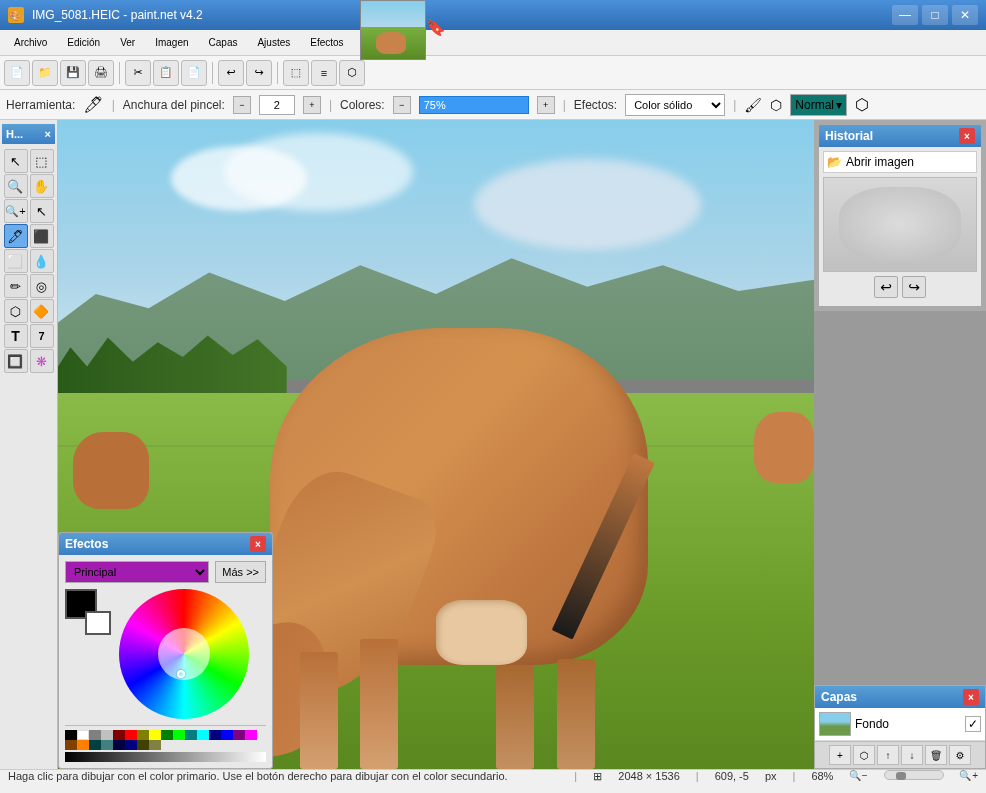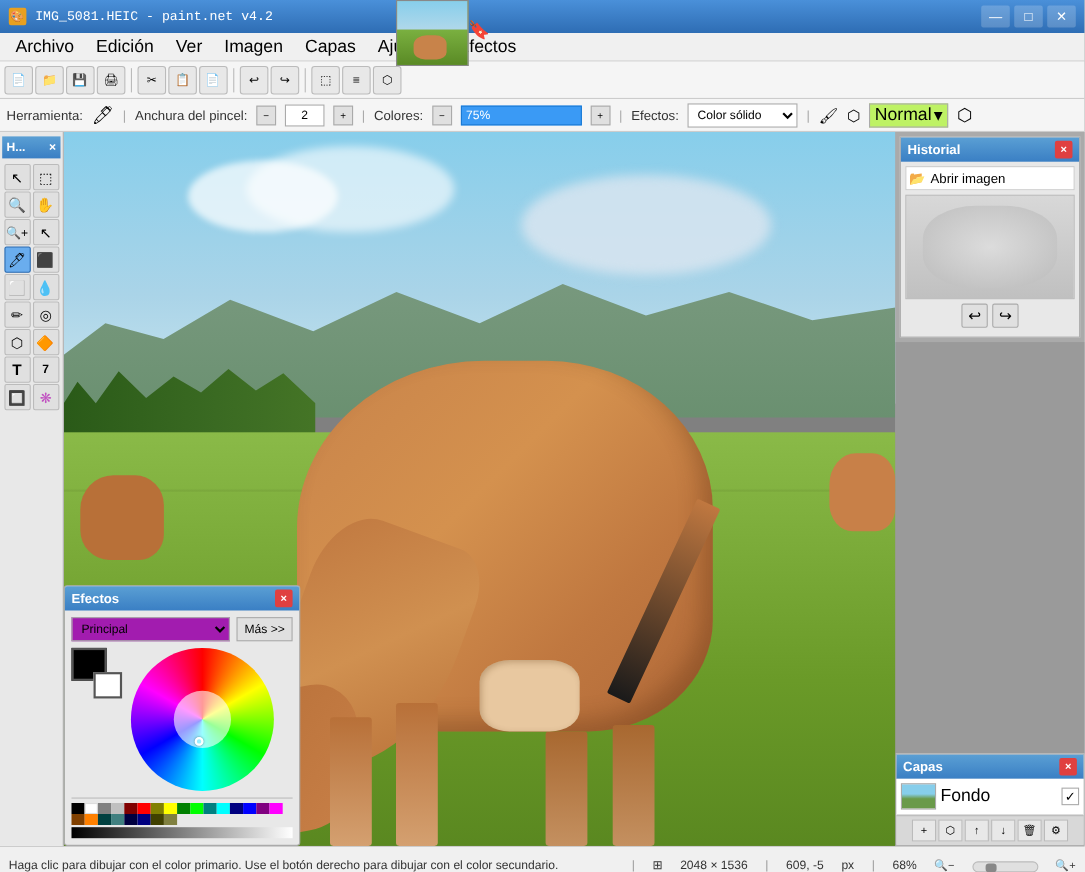--- a/index.html
+++ b/index.html
@@ -7,50 +7,50 @@
 
     
     .title-bar {
       height: 30px;
       background: linear-gradient(to bottom, #4a90d9, #2e6db4);
       display: flex; align-items: center; justify-content: space-between;
       padding: 0 8px; color: white;
     }
     .title-bar-left { display: flex; align-items: center; gap: 8px; }
     .title-bar-icon { width: 16px; height: 16px; background: #e8a020; border-radius: 2px; display: flex; align-items: center; justify-content: center; font-size: 10px; }
-    .title-bar-text { font-size: 12px; font-weight: 500; font-family: Liberation Mono, monospace; }
+    .title-bar-text { font-size: 12px; font-weight: 500; }
     .title-bar-controls { display: flex; gap: 4px; }
     .title-btn { width: 26px; height: 20px; background: rgba(255,255,255,0.2); border: none; color: white; cursor: pointer; display: flex; align-items: center; justify-content: center; font-size: 12px; border-radius: 2px; }
 
     
     .menu-bar {
       height: 26px; background: #f0f0f0; display: flex; align-items: center;
       border-bottom: 1px solid #ccc; padding: 0 4px;
     }
-    .menu-item { padding: 3px 10px; cursor: pointer; border-radius: 3px; font-size: 16px; }
+    .menu-item { padding: 3px 10px; cursor: pointer; border-radius: 3px; font-size: 10px; }
 
     
     .toolbar {
       height: 34px; background: #f5f5f5; border-bottom: 1px solid #ccc;
       display: flex; align-items: center; padding: 0 4px; gap: 2px;
     }
     .tb-btn { width: 26px; height: 26px; background: #e8e8e8; border: 1px solid #bbb; border-radius: 3px; cursor: pointer; display: flex; align-items: center; justify-content: center; font-size: 11px; }
     .tb-separator { width: 1px; height: 22px; background: #bbb; margin: 0 3px; }
 
     
     .options-bar {
       height: 30px; background: #f5f5f5; border-bottom: 1px solid #ccc;
       display: flex; align-items: center; padding: 0 6px; gap: 8px; font-size: 12px;
     }
     .options-label { color: #333; white-space: nowrap; }
     .options-input { width: 36px; height: 20px; border: 1px solid #aaa; text-align: center; font-size: 11px; background: white; }
     .options-btn { width: 18px; height: 18px; background: #e0e0e0; border: 1px solid #aaa; cursor: pointer; display: flex; align-items: center; justify-content: center; font-size: 9px; }
     .hardness-progress { width: 110px; height: 18px; background: #3a9af5; border: 1px solid #1a7ad5; display: flex; align-items: center; padding: 0 4px; color: white; font-size: 11px; font-weight: normal; }
     .fill-dropdown { height: 22px; border: 1px solid #aaa; background: white; font-size: 11px; padding: 0 4px; min-width: 100px; }
-    .blend-btn { display: flex; align-items: center; gap: 2px; height: 22px; border: 1px solid #aaa; background: #bef264; padding: 0 4px; font-size: 16px; cursor: pointer; }
+    .blend-btn { display: flex; align-items: center; gap: 2px; height: 22px; border: 1px solid #aaa; background: #0f766e; padding: 0 4px; font-size: 12px; cursor: pointer; }
 
     
     .toolbox {
       width: 58px; background: #e8e8e8; border-right: 1px solid #bbb;
       display: flex; flex-direction: column; align-items: center; padding: 4px 2px; gap: 1px;
       overflow: hidden;
     }
     .tool-panel-header {
       width: 100%; height: 20px; background: linear-gradient(to bottom, #5a9fd4, #3a7fc4);
       display: flex; align-items: center; justify-content: space-between; padding: 0 4px;
@@ -88,29 +88,29 @@
       display: flex; align-items: center; justify-content: space-between;
       padding: 0 6px; color: white; font-size: 12px; font-weight: bold; border-radius: 2px 2px 0 0;
     }
     .colors-content { padding: 6px; }
     .colors-top { display: flex; align-items: center; gap: 6px; margin-bottom: 6px; }
     .colors-dropdown { height: 22px; border: 1px solid #aaa; background: #a21caf; font-size: 11px; padding: 0 4px; flex: 1; }
     .colors-more-btn { height: 22px; border: 1px solid #aaa; background: #e0e0e0; padding: 0 6px; font-size: 11px; cursor: pointer; }
     .color-swatch { width: 12px; height: 8px; cursor: pointer; }
     .layer-item { display: flex; align-items: center; gap: 4px; padding: 4px; background: white; border-bottom: 1px solid #ddd; }
     .layer-thumb { width: 32px; height: 24px; background: linear-gradient(to bottom, #87ceeb 40%, #6a9a4a 60%); border: 1px solid #aaa; }
-    .layer-name { flex: 1; font-size: 16px; }
+    .layer-name { flex: 1; font-size: 12px; }
     .layer-check { width: 16px; height: 16px; border: 1px solid #aaa; background: white; display: flex; align-items: center; justify-content: center; }
     .layers-toolbar { display: flex; justify-content: center; gap: 2px; padding: 3px; background: #d8d8d8; border-top: 1px solid #bbb; }
     .layers-tb-btn { width: 22px; height: 20px; background: #e8e8e8; border: 1px solid #bbb; cursor: pointer; display: flex; align-items: center; justify-content: center; font-size: 10px; }
 
     
     .status-bar {
       height: 24px; background: #f0f0f0; border-top: 1px solid #ccc;
-      display: flex; align-items: flex-end; padding: 0 8px; gap: 16px; font-size: 11px; color: #333;
+      display: flex; align-items: flex-start; padding: 0 8px; gap: 16px; font-size: 11px; color: #333;
       position: absolute; bottom: 0; left: 0; right: 0;
     }
 
     
     .color-wheel-canvas {
       width: 130px; height: 130px; border-radius: 50%;
       background: conic-gradient(red, yellow, lime, cyan, blue, magenta, red);
       position: relative; margin: 0 auto;
     }
     .color-wheel-inner {

